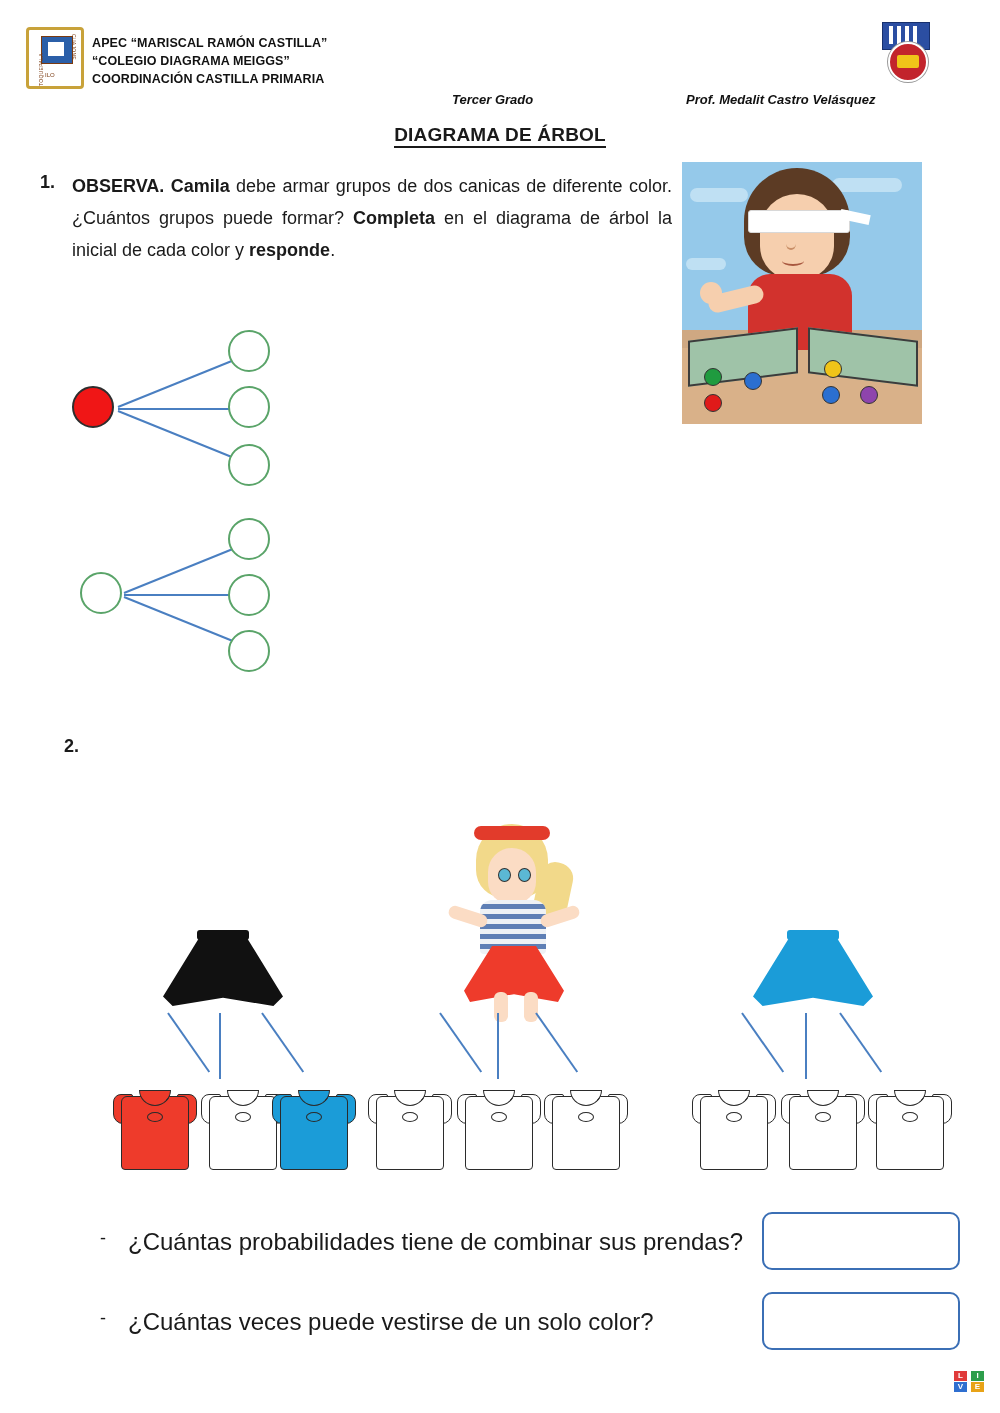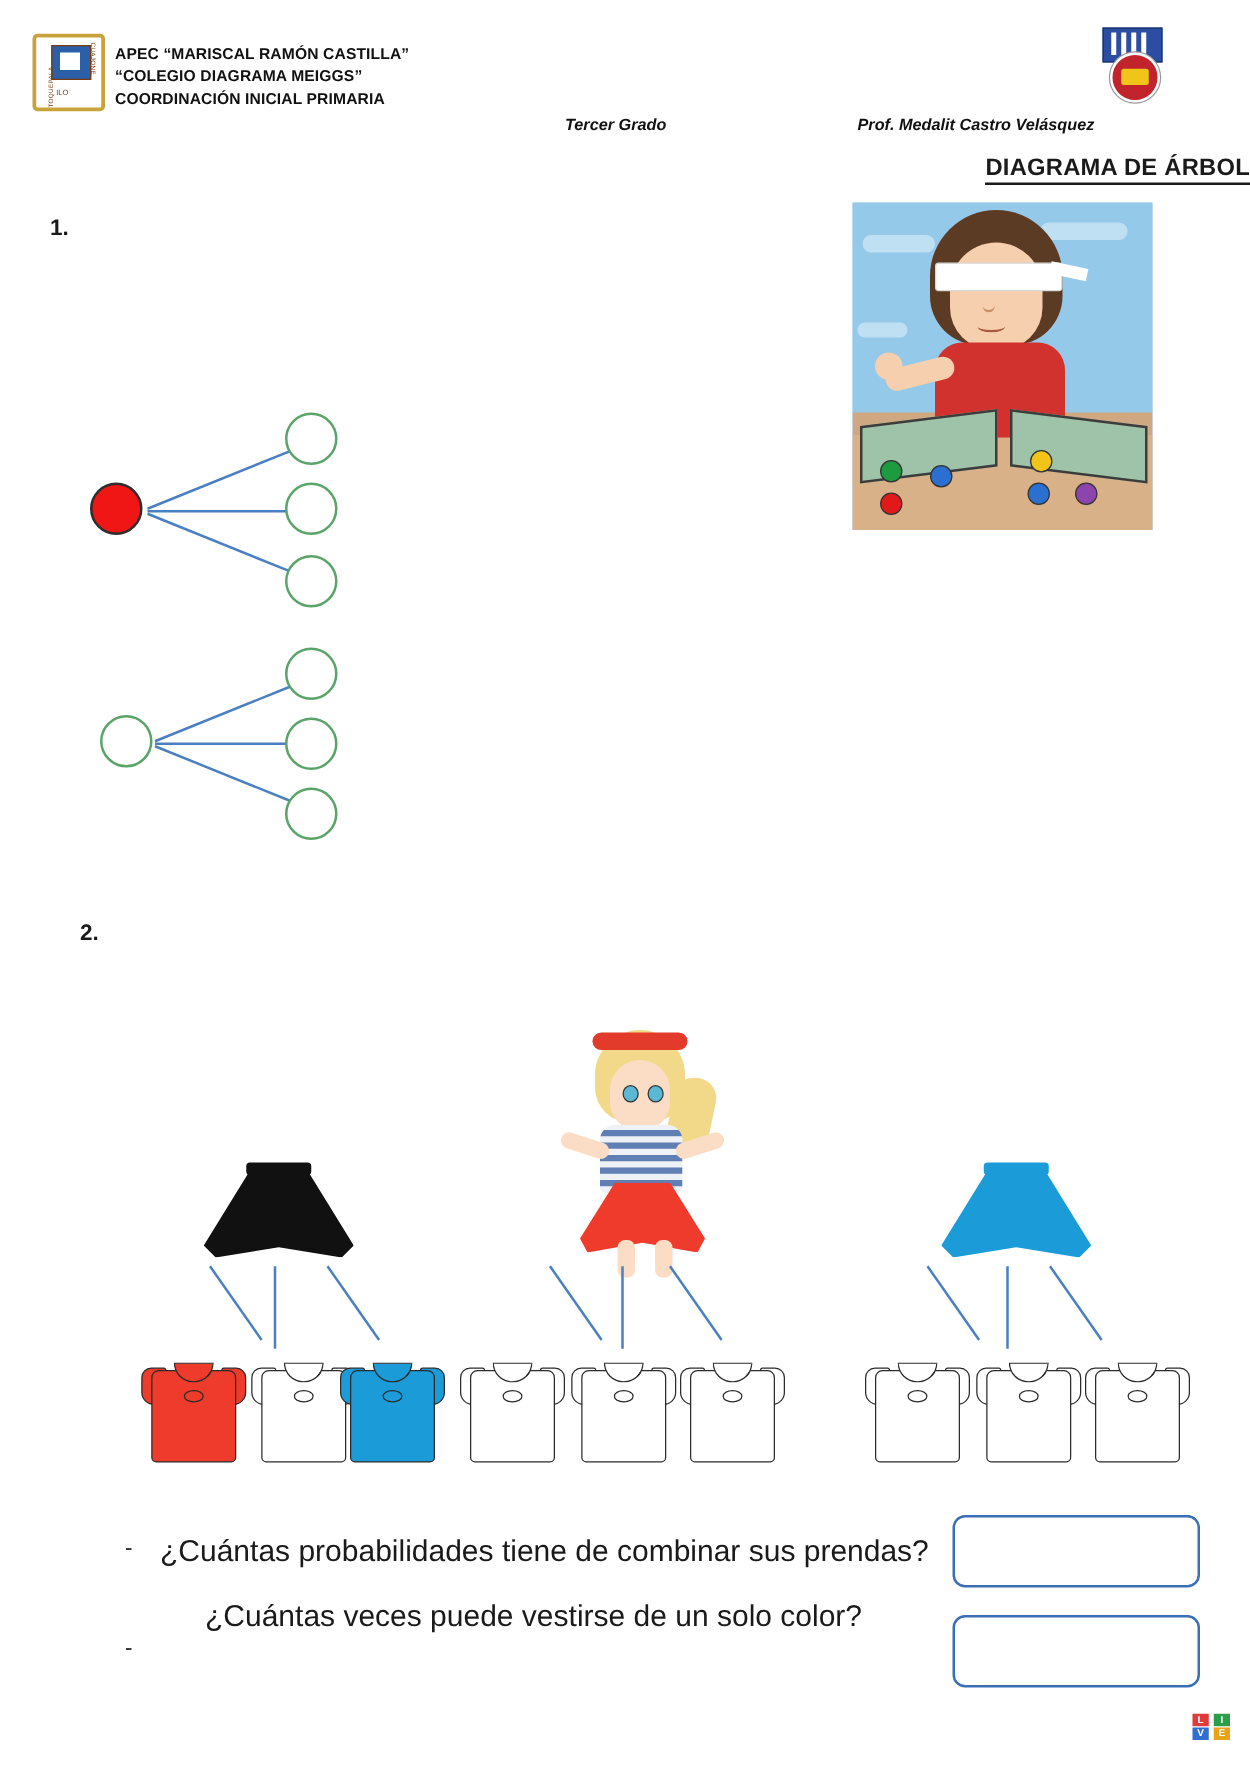--- a/index.html
+++ b/index.html
@@ -155,21 +155,21 @@
     font-style: italic;
     font-weight: bold;
     color: #111;
   }
 
   .doc-title {
     position: absolute;
     top: 124px;
     left: 0;
     width: 1000px;
-    text-align: right;
+    text-align: center;
     font-size: 19px;
     font-weight: bold;
     letter-spacing: 0.2px;
   }
   .doc-title span {
     border-bottom: 2px solid #1a1a1a;
     padding-bottom: 1px;
   }
 
   
@@ -372,21 +372,21 @@
     <div class="school-logo">
       <div class="inner-box"></div>
       <div class="side-text side-left">TOQUEPALA</div>
       <div class="side-text side-right">CUAJONE</div>
       <div class="bottom-text">ILO</div>
     </div>
 
     <div class="school-name">
       <div>APEC “MARISCAL RAMÓN CASTILLA”</div>
       <div>“COLEGIO DIAGRAMA MEIGGS”</div>
-      <div>COORDINACIÓN INICIAL PRIMARIA</div>
+      <div>COORDINACIÓN CASTILLA PRIMARIA</div>
     </div>
 
     <div class="badge-logo">
       <div class="shield">
         <span style="left:6px"></span>
           <span style="left:14px"></span>
           <span style="left:22px"></span>
           <span style="left:30px"></span>
       </div>
       <div class="circle"></div>
@@ -394,20 +394,21 @@
 
     <div class="grade">Tercer  Grado</div>
     <div class="teacher">Prof. Medalit Castro Velásquez</div>
   </div>
 
   <div class="doc-title">
     <span>DIAGRAMA DE ÁRBOL</span>
   </div>
 
   <div class="q1-num">1.</div>
+  <div class="q1-text"><b>OBSERVA. Camila</b> debe armar grupos de dos canicas de diferente color. ¿Cuántos grupos puede formar? <b>Completa</b> en el diagrama de árbol la inicial de cada color y <b>responde</b>.</div>
 
   <div class="marble-pic">
     <div class="mp-sky"></div>
     <div class="mp-cloud mp-c1"></div>
     <div class="mp-cloud mp-c2"></div>
     <div class="mp-cloud mp-c3"></div>
     <div class="mp-floor"></div>
     <div class="mp-floor2"></div>
     <div class="mp-hair"></div>
     <div class="mp-face"></div>
@@ -558,21 +559,21 @@
       <div class="body"></div>
       <div class="collar"></div>
       <div class="bow"></div>
   </div>
 
   <div class="qdash" style="left:100px; top:1228px;">-</div>
   <div class="qrow" style="left:128px; top:1228px;">¿Cuántas probabilidades tiene de combinar sus prendas?</div>
   <div class="ansbox" style="left:762px; top:1212px;"></div>
 
   <div class="qdash" style="left:100px; top:1308px;">-</div>
-  <div class="qrow" style="left:128px; top:1280px;margin-left:36px;">¿Cuántas veces puede vestirse de un solo color?</div>
+  <div class="qrow" style="left:128px; top:1308px;">¿Cuántas veces puede vestirse de un solo color?</div>
   <div class="ansbox" style="left:762px; top:1292px;"></div>
 
   <div class="lw">
     <div class="lw-blocks">
       <span class="lw-l">L</span>
       <span class="lw-v">V</span>
     </div>
     <div class="lw-blocks">
       <span class="lw-i">I</span>
       <span class="lw-e">E</span>

